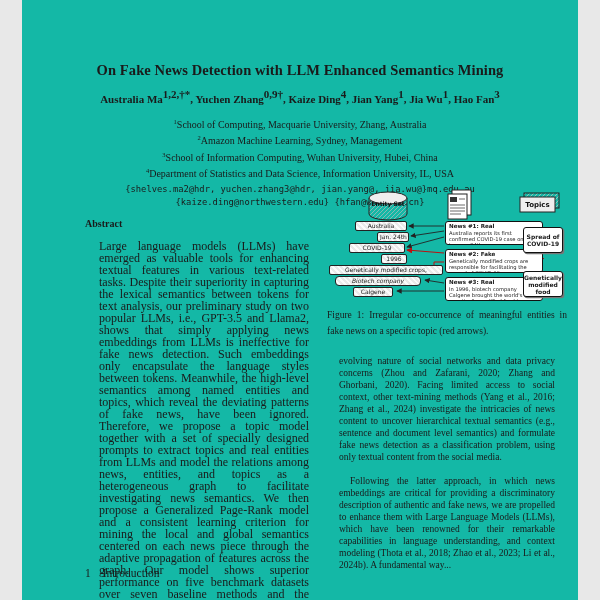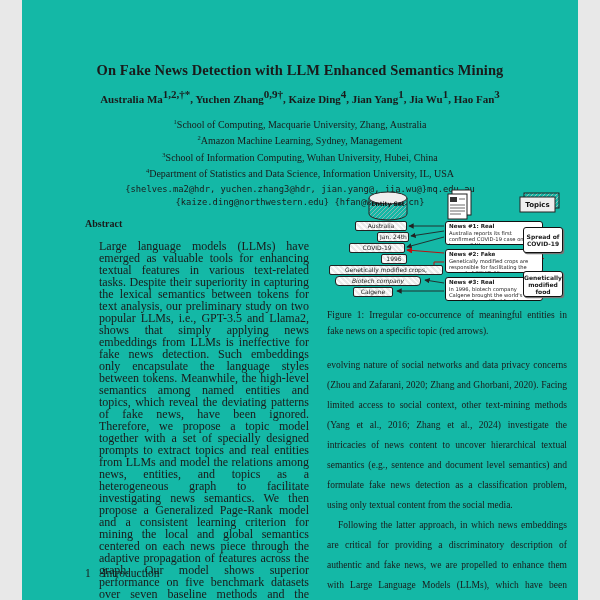--- a/index.html
+++ b/index.html
@@ -18,21 +18,21 @@
 
   
   .col-left{position:absolute;left:63px;top:218px;width:238px;}
   .abs-head{text-align:left;font-weight:bold;font-size:10px;}
   .abs-body{margin:11px 14px 0 14px;font-size:12px;line-height:12px;text-align:justify;}
   .intro-head{position:absolute;left:63px;top:567px;width:238px;font-weight:normal;font-size:11.5px;}
   .intro-head .num{margin-right:12px;}
   .intro-line{position:absolute;left:63px;top:591px;width:238px;font-size:9.5px;color:#333;}
   .col-right{position:absolute;left:305px;top:189px;width:240px;}
   .caption{margin-top:6px;font-size:9.5px;line-height:16px;text-align:justify;}
-  .paras p{margin:0;font-size:9.5px;line-height:20px;text-align:justify;}
+  .paras p{margin:12px;font-size:9.5px;line-height:12px;text-align:justify;}
   .paras p.first{margin-top:16px;}
   .paras p.indent{text-indent:11px;}
 
   
   .fig{position:relative;width:240px;height:112px;margin:0;font-family:"DejaVu Sans","Liberation Sans",sans-serif;}
   .fig svg.arrows{position:absolute;left:0;top:0;z-index:1;}
   .fig .icon{position:absolute;z-index:2;}
   .ebox{position:absolute;z-index:3;box-sizing:border-box;height:10px;border:0.8px solid #222;
         border-radius:2px;background:repeating-linear-gradient(45deg,#e9e9e9 0 2px,#fbfbfb 2px 4px);
         font-size:6px;line-height:8px;padding:0 2px;white-space:nowrap;overflow:hidden;text-align:center;}

